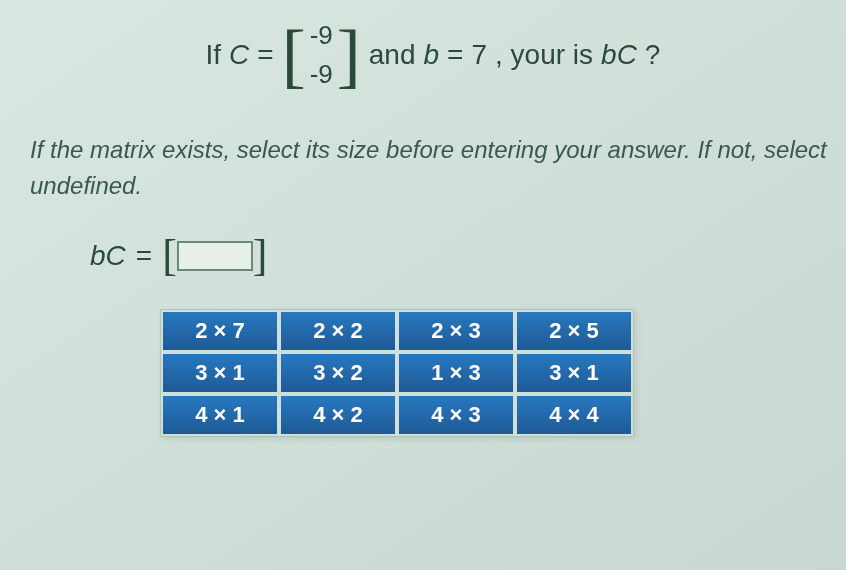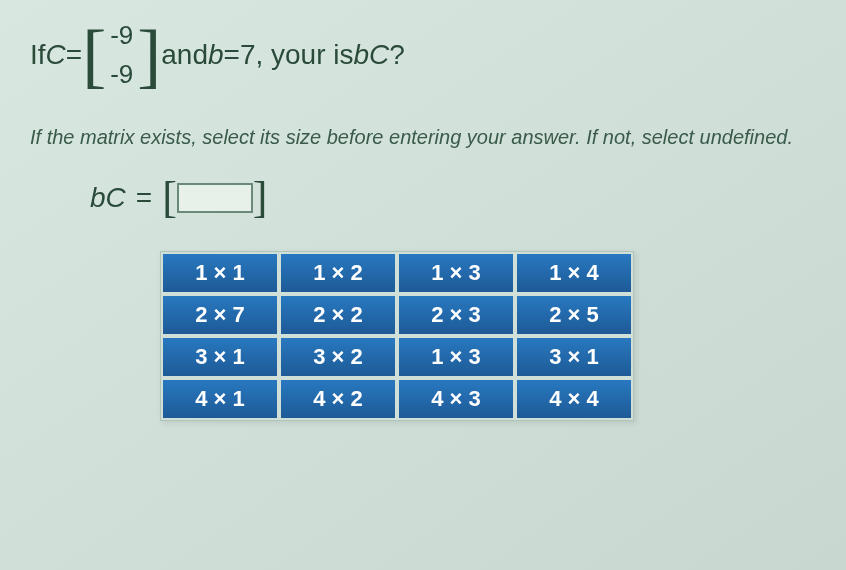--- a/index.html
+++ b/index.html
@@ -13,21 +13,23 @@
       background: linear-gradient(to bottom right, #d8e8e0, #c8d8d0);
       font-family: Verdana, Geneva, sans-serif;
       padding: 20px 10px 10px 30px;
       color: #2a4a3a;
       overflow: hidden;
     }
     .question-line {
       display: flex;
       align-items: center;
       font-size: 28px;
-      margin-bottom: 32px;
+      margin-bottom: 42px;
+      gap: 8px;
+      justify-content: center;
     }
     .matrix-bracket {
       display: inline-flex;
       align-items: center;
     }
     .bracket-left, .bracket-right {
       font-size: 72px;
       line-height: 0.9;
       font-weight: 300;
       font-family: 'Times New Roman', serif;
@@ -39,24 +41,24 @@
       gap: 8px;
       padding: 0 4px;
     }
     .matrix-val {
       font-size: 26px;
     }
     .italic {
       font-style: italic;
     }
     .instruction {
-      font-size: 20px;
+      font-size: 24px;
       font-style: italic;
       line-height: 1.5;
-      margin-bottom: 20px;
+      margin-bottom: 26px;
       color: #3a5a4a;
     }
     .answer-line {
       display: flex;
       align-items: center;
       font-size: 28px;
       font-style: italic;
       margin-left: 60px;
       margin-bottom: 28px;
       gap: 10px;
@@ -152,34 +154,20 @@
   <span class="answer-bracket">
     <span class="br-l">[</span>
     <input class="input-box" type="text" style="">
     <span class="br-r">]</span>
   </span>
 </div>
 
 <div class="selector-panel">
   <table class="size-grid">
     <tbody>
-        <tr>
-      <td>
-            <div class="size-btn">1 × 1</div>
-          </td>
-      <td>
-            <div class="size-btn">1 × 2</div>
-          </td>
-      <td>
-            <div class="size-btn">1 × 3</div>
-          </td>
-      <td>
-            <div class="size-btn">1 × 4</div>
-          </td>
-    </tr>
     <tr>
       <td>
             <div class="size-btn">2 × 7</div>
           </td>
       <td>
             <div class="size-btn">2 × 2</div>
           </td>
       <td>
             <div class="size-btn">2 × 3</div>
           </td>

